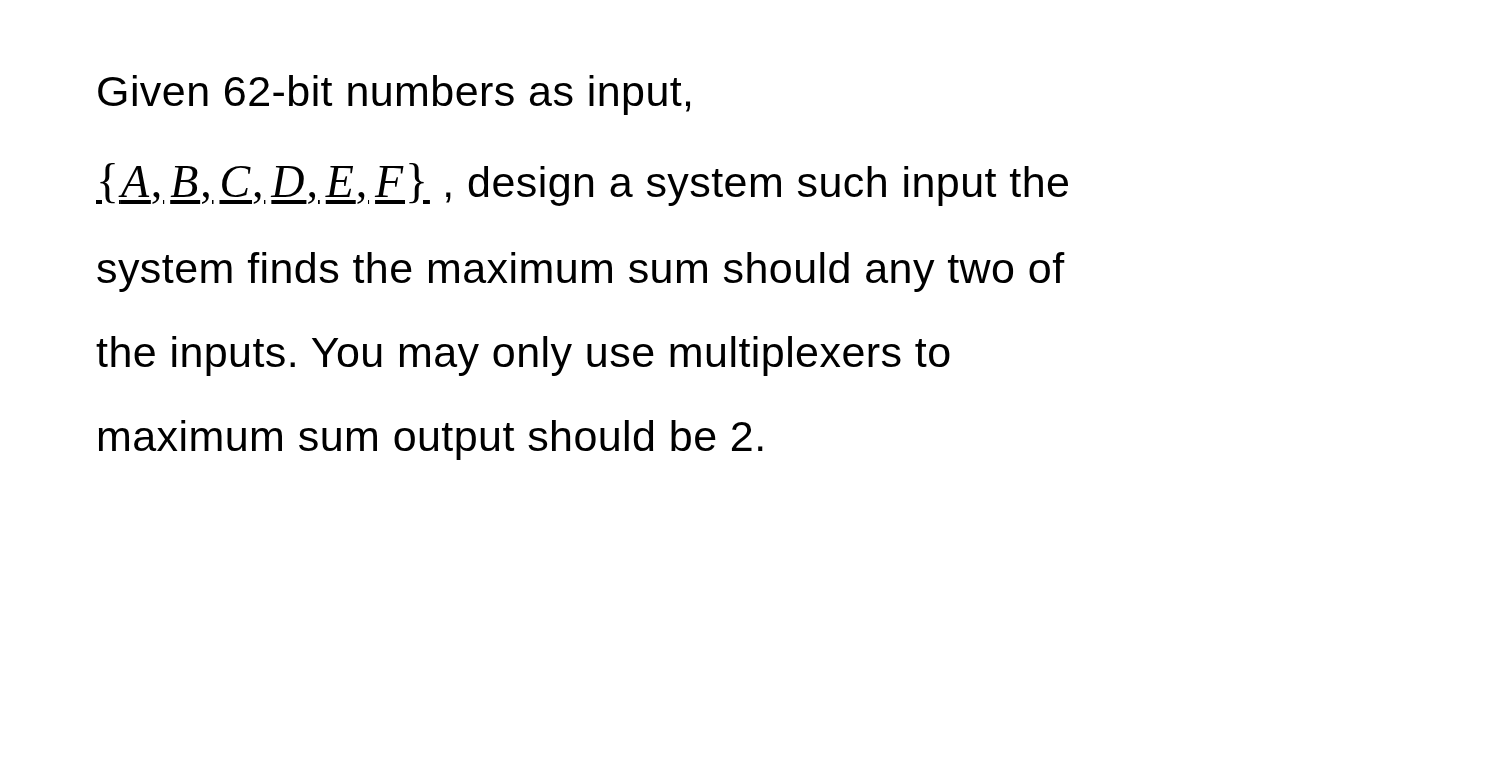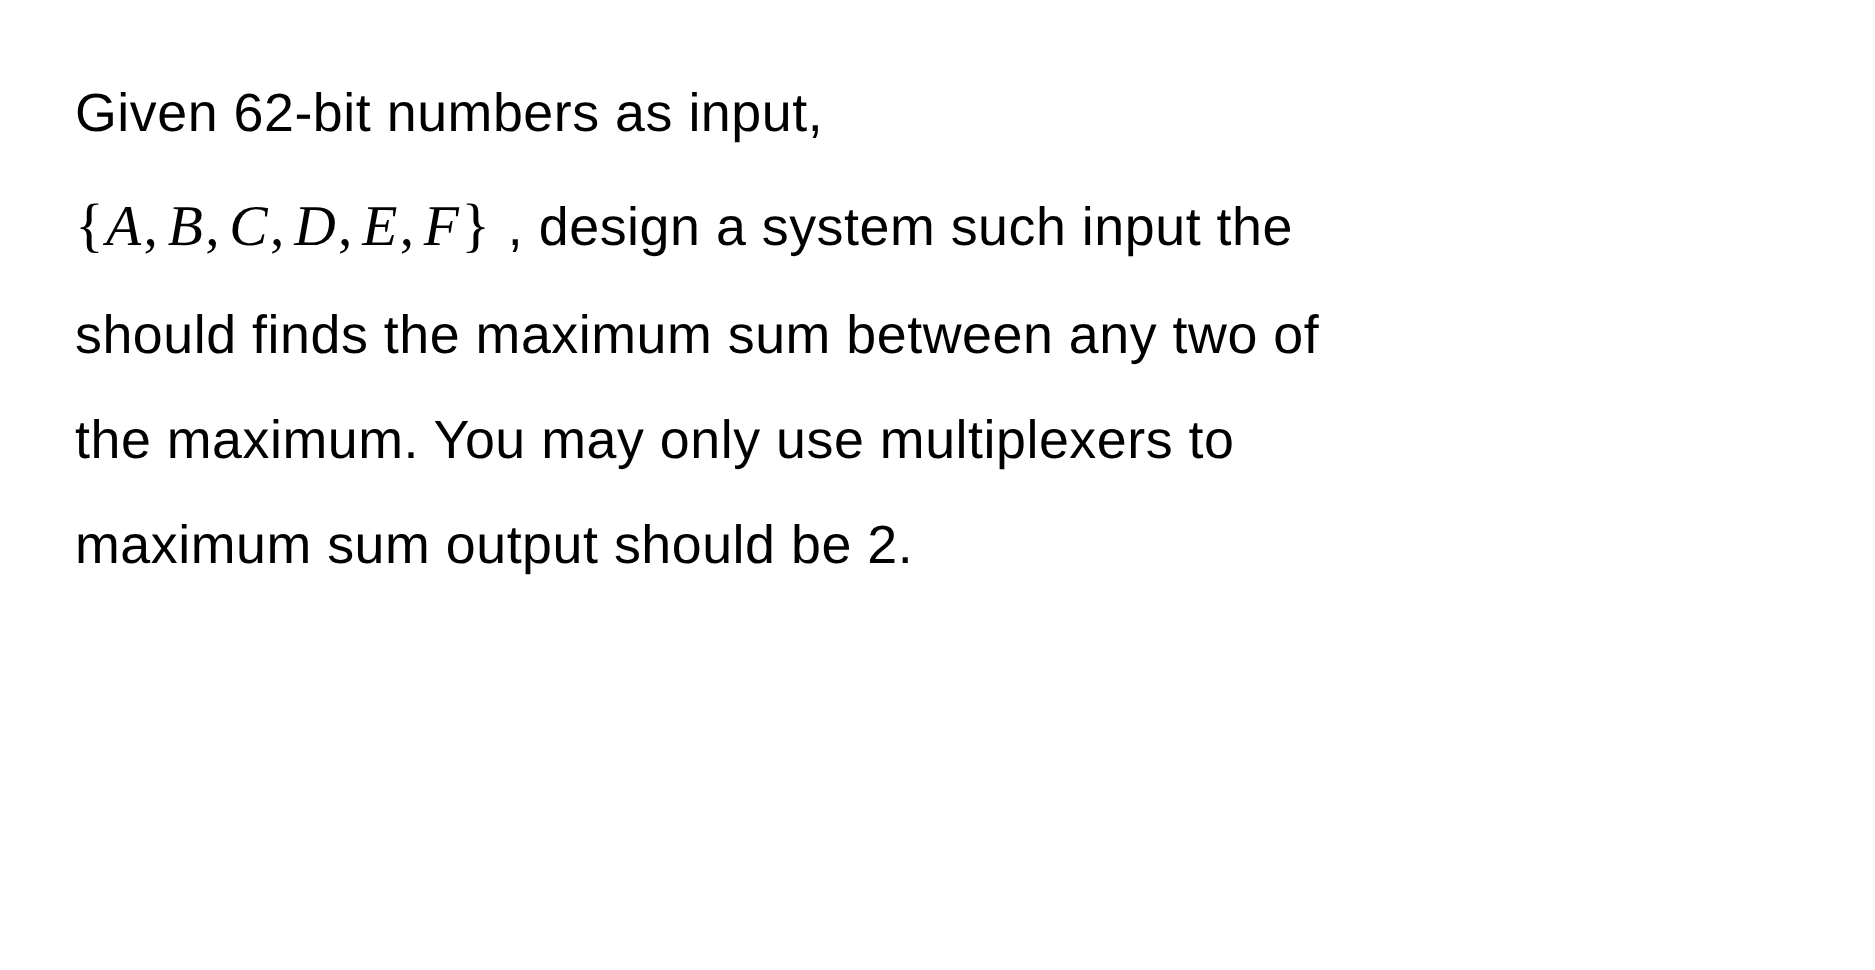--- a/index.html
+++ b/index.html
@@ -12,26 +12,28 @@
       height: 776px;
       background: #ffffff;
       font-family: -apple-system, BlinkMacSystemFont, "Segoe UI", Helvetica, Arial, sans-serif;
       padding: 50px 60px;
       color: #000000;
     }
     .content {
       font-size: 43px;
       line-height: 1.95;
       letter-spacing: 0.01em;
+      margin-left: 36px;
     }
     .math {
       font-family: "Times New Roman", Georgia, serif;
       font-style: italic;
       font-size: 46px;
       letter-spacing: 0.04em;
+      text-decoration: underline;
     }
     .math-brace {
       font-style: normal;
       font-size: 48px;
     }
     .math-comma {
       font-style: normal;
       margin-right: 6px;
     }
     .line {
@@ -39,16 +41,16 @@
     }
   </style>
 </head>
 <body>
 
 <div class="content">
   <span class="line">Given 62-bit numbers as input,</span>
   <span class="line">
     <span class="math"><span class="math-brace">{</span><span>A</span><span class="math-comma">,</span><span>B</span><span class="math-comma">,</span><span>C</span><span class="math-comma">,</span><span>D</span><span class="math-comma">,</span><span>E</span><span class="math-comma">,</span><span>F</span><span class="math-brace">}</span></span><span> , design a system such input the</span>
   </span>
-  <span class="line">should finds the maximum sum between any two of</span>
-  <span class="line">the maximum. You may only use multiplexers to</span>
+  <span class="line">system finds the maximum sum should any two of</span>
+  <span class="line">the inputs. You may only use multiplexers to</span>
   <span class="line">maximum sum output should be 2.</span>
 </div>
 
 </body></html>

